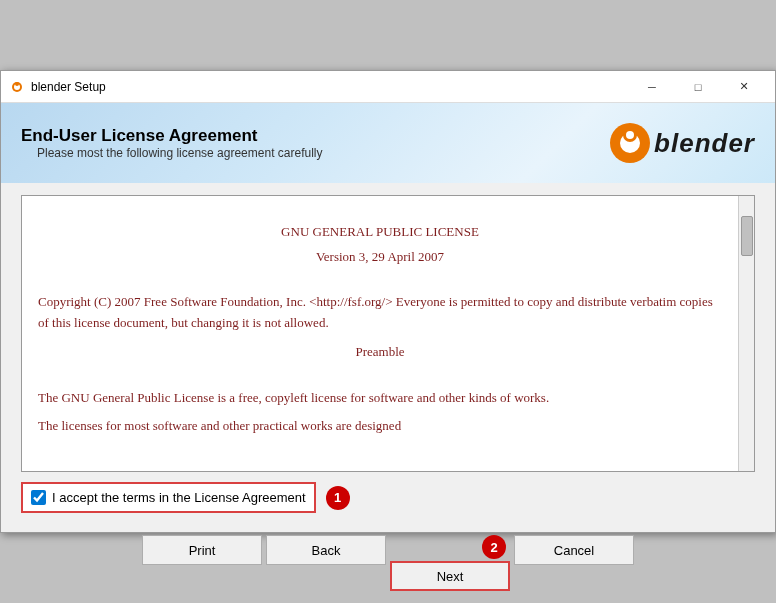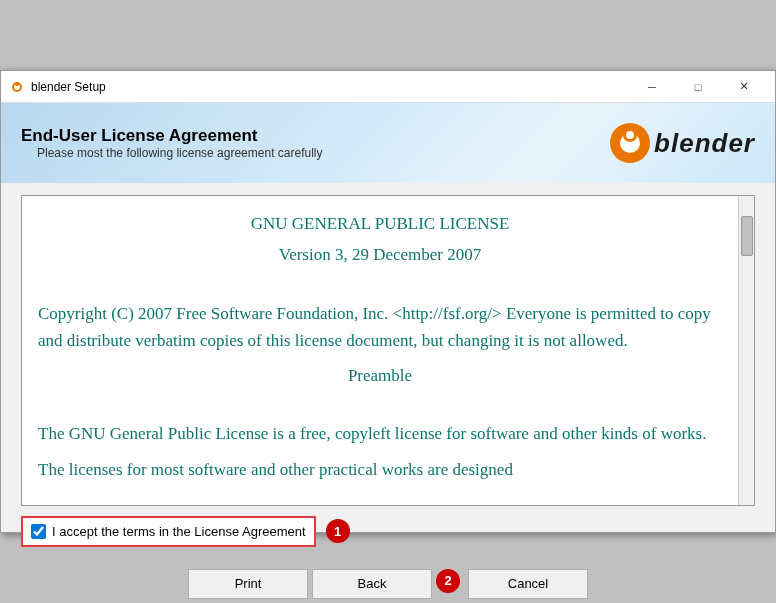--- a/index.html
+++ b/index.html
@@ -113,25 +113,25 @@
     .license-box {
       flex: 1;
       border: 1px solid #999;
       background: #fff;
       overflow: hidden;
       position: relative;
       display: flex;
     }
     .license-text {
       flex: 1;
-      padding: 14px 16px;
+      padding: 26px 16px;
       font-family: 'Times New Roman', serif;
-      font-size: 17px;
+      font-size: 13px;
       line-height: 1.6;
-      color: #0f766e;
+      color: #7f1d1d;
       overflow: hidden;
     }
     .license-text .center { text-align: center; margin-bottom: 4px; }
     .license-text p { margin-bottom: 8px; }
     .scrollbar {
       width: 16px;
       background: #f0f0f0;
       border-left: 1px solid #ccc;
       display: flex;
       flex-direction: column;
@@ -267,21 +267,21 @@
       </svg>
       <span class="blender-logo-text">blender</span>
     </div>
   </div>
 
   <div class="content">
 
     <div class="license-box">
       <div class="license-text">
         <div class="center">GNU GENERAL PUBLIC LICENSE</div>
-        <div class="center">Version 3, 29 December 2007</div>
+        <div class="center">Version 3, 29 April 2007</div>
         <br>
         <p>Copyright (C) 2007 Free Software Foundation, Inc. &lt;http://fsf.org/&gt; Everyone is permitted to copy and distribute verbatim copies of this license document, but changing it is not allowed.</p>
         <div class="center">Preamble</div>
         <br>
         <p>The GNU General Public License is a free, copyleft license for software and other kinds of works.</p>
         <p>The licenses for most software and other practical works are designed</p>
       </div>
       <div class="scrollbar">
         <div class="scrollbar-thumb"></div>
       </div>
@@ -294,16 +294,17 @@
       </div>
       <div class="badge">1</div>
     </div>
   </div>
 
   <div class="footer">
     <button class="btn">Print</button>
     <button class="btn">Back</button>
     <div class="btn-next-wrapper">
       <div class="btn-next-badge">2</div>
+      <button class="btn btn-next">Next</button>
     </div>
     <button class="btn">Cancel</button>
   </div>
 </div>
 
 </body></html>

